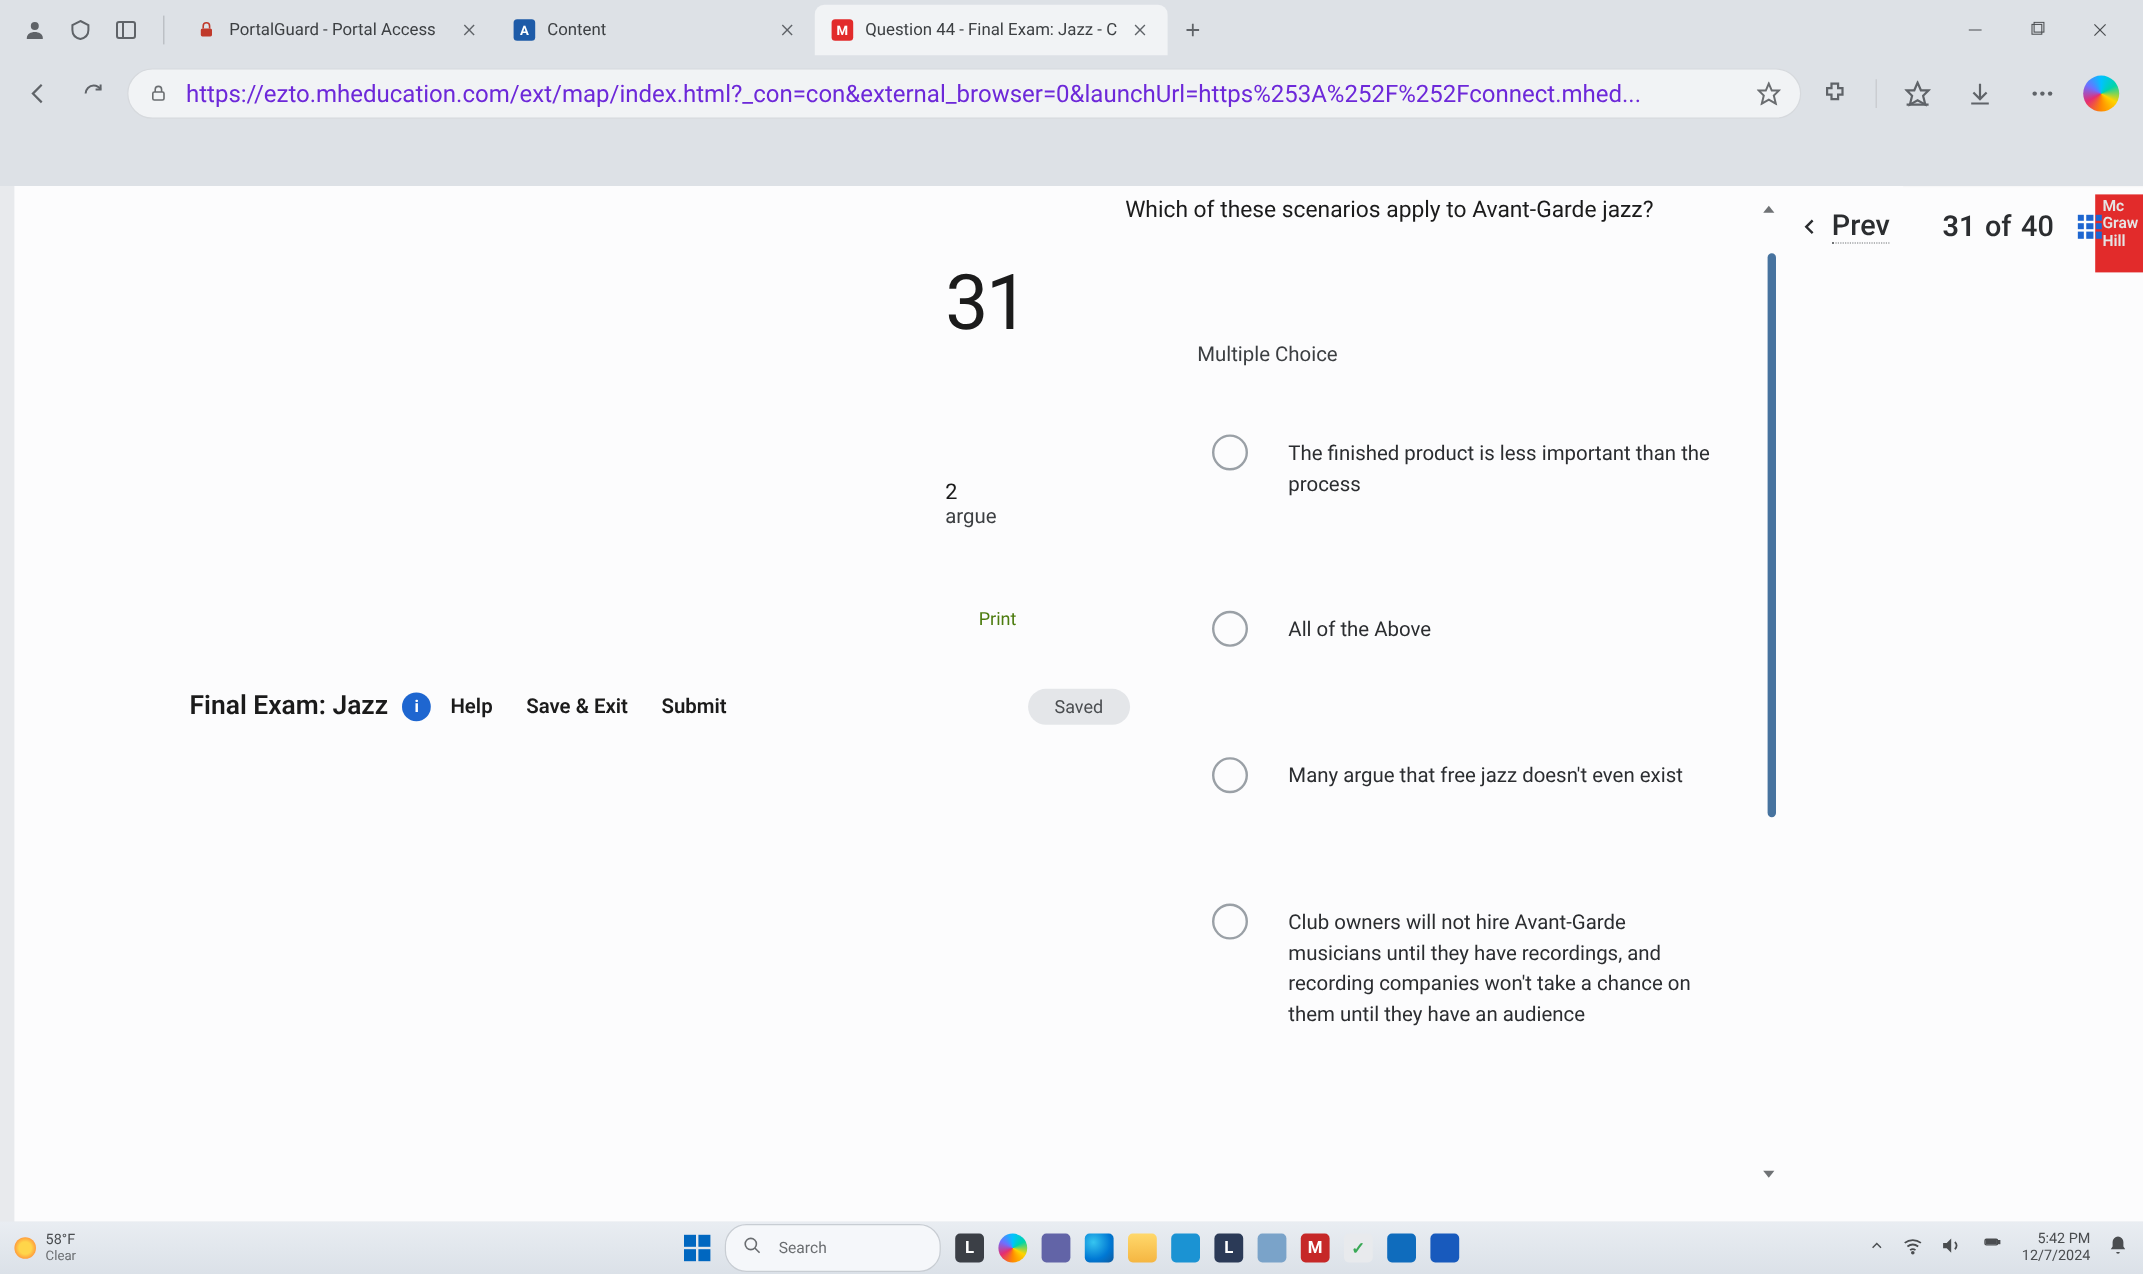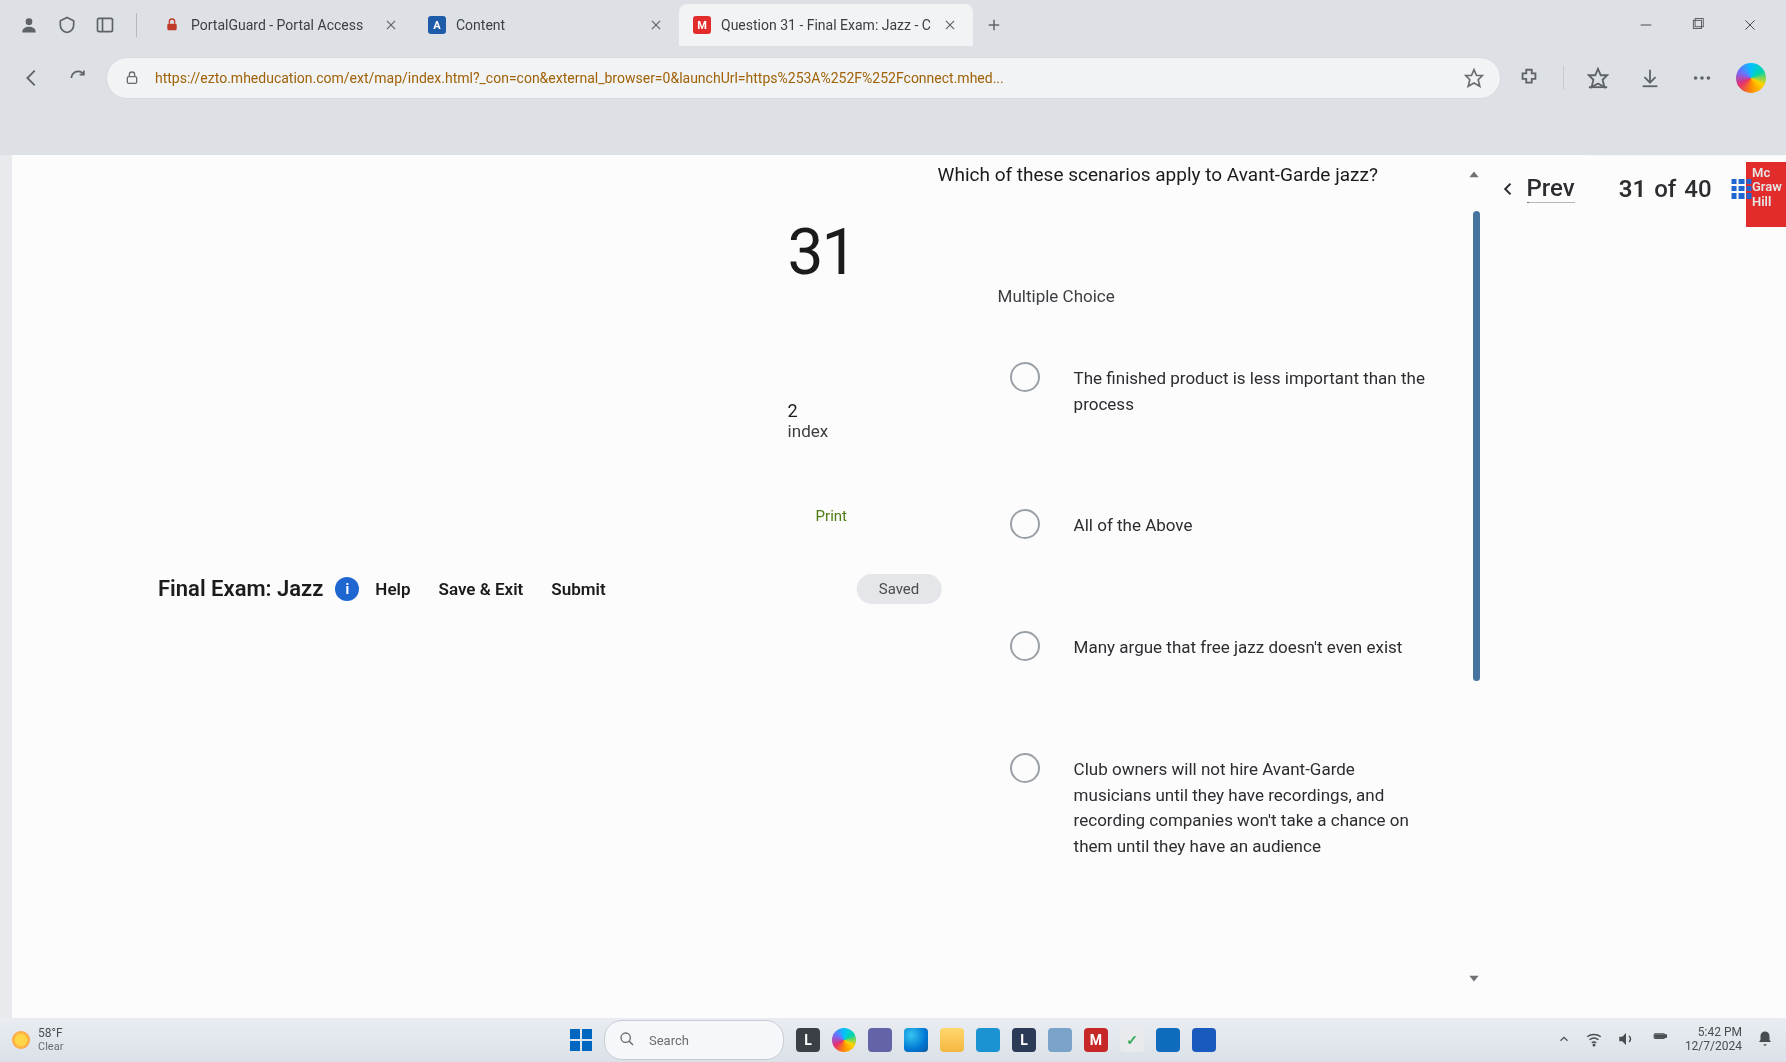--- a/index.html
+++ b/index.html
@@ -18,21 +18,21 @@
     .tab .favicon { width: 18px; height: 18px; flex-shrink: 0; display:flex; align-items:center; justify-content:center; }
     .tab .tab-title { white-space: nowrap; overflow: hidden; text-overflow: ellipsis; flex: 1; }
     .tab .tab-close { width: 18px; height: 18px; color:#5f6368; display:flex; align-items:center; justify-content:center; flex-shrink:0;}
     .newtab { width: 34px; height: 34px; display:flex; align-items:center; justify-content:center; color:#5f6368; border-radius:6px; margin-left:4px;}
 
     .win-controls { display:flex; gap: 24px; padding: 0 12px; color:#4a4d50; }
     .win-btn { width: 28px; height: 28px; display:flex; align-items:center; justify-content:center; }
 
     .toolbar-row { display: flex; align-items: center; height: 56px; padding: 0 14px; gap: 10px; }
     .tool-btn { width: 36px; height: 36px; border-radius: 8px; color: #5f6368; display:flex; align-items:center; justify-content:center; }
-    .addressbar { flex: 1; height: 42px; background: #f1f3f5; border: 1px solid #d6d9dd; border-radius: 22px; display: flex; align-items: center; padding: 0 16px; gap: 14px; color: #a16207; font-size: 14px; }
+    .addressbar { flex: 1; height: 42px; background: #f1f3f5; border: 1px solid #d6d9dd; border-radius: 22px; display: flex; align-items: center; padding: 0 16px; gap: 14px; color: #6d28d9; font-size: 20px; }
     .addressbar .lock { color:#6a6d70; width:18px; height:18px; display:flex; align-items:center; justify-content:center;}
     .addressbar .url { flex: 1; white-space: nowrap; overflow: hidden; text-overflow: ellipsis; }
     .addressbar .star { color:#6a6d70; width:20px; height:20px; display:flex; align-items:center; justify-content:center;}
     .right-tools { display:flex; gap: 16px; align-items:center; padding-right:6px; }
     .right-tools .tool-btn svg { width:22px; height:22px; }
     .vsep2 { width:1px; height:24px; background:#c6c9cd; }
     .copilot { width:30px; height:30px; border-radius:50%; background: conic-gradient(from 180deg,#ff8a00,#e52e71,#6f6fff,#00c2ff,#00d4aa,#ffd400,#ff8a00);}
 
     
     .page { position: absolute; left:0; right:0; top:155px; bottom:44px; background: #fcfcfd; display:flex; flex-direction:row;margin-left:12px;}
@@ -133,21 +133,21 @@
         <span class="tab-title">Content</span>
         <span class="tab-close">
             <svg viewBox="0 0 24 24" width="14" height="14" stroke="currentColor" stroke-width="2">
               <line x1="5" y1="5" x2="19" y2="19"></line>
               <line x1="19" y1="5" x2="5" y2="19"></line>
             </svg>
           </span>
       </div>
       <div class="tab active">
         <span class="favicon" style="background:#e22b2b;color:#fff;border-radius:3px;font-size:11px;font-weight:700;">M</span>
-        <span class="tab-title">Question 31 - Final Exam: Jazz - C</span>
+        <span class="tab-title">Question 44 - Final Exam: Jazz - C</span>
         <span class="tab-close">
             <svg viewBox="0 0 24 24" width="14" height="14" stroke="currentColor" stroke-width="2">
               <line x1="5" y1="5" x2="19" y2="19"></line>
               <line x1="19" y1="5" x2="5" y2="19"></line>
             </svg>
           </span>
       </div>
       <span class="newtab">
           <svg viewBox="0 0 24 24" width="18" height="18" stroke="currentColor" stroke-width="2">
             <line x1="12" y1="5" x2="12" y2="19"></line>
@@ -258,21 +258,21 @@
     <div class="custom-scrollbar"></div>
     <span class="scroll-down">
         <svg viewBox="0 0 24 24" width="14" height="14" fill="currentColor">
           <polygon points="4 8 20 8 12 18"></polygon>
         </svg>
       </span>
 
     <div class="left-col">
       <div class="qnum">31</div>
       <div class="points-val">2</div>
-      <div class="points-lbl">index</div>
+      <div class="points-lbl">argue</div>
       <div class="print-btn">Print</div>
     </div>
 
     <div class="main-col">
       <div class="question-text">Which of these scenarios apply to Avant-Garde jazz?</div>
       <div class="mc-label">Multiple Choice</div>
 
       <div class="option">
         <span class="radio"></span>
         <span class="option-text">The finished product is less important than the process</span>

